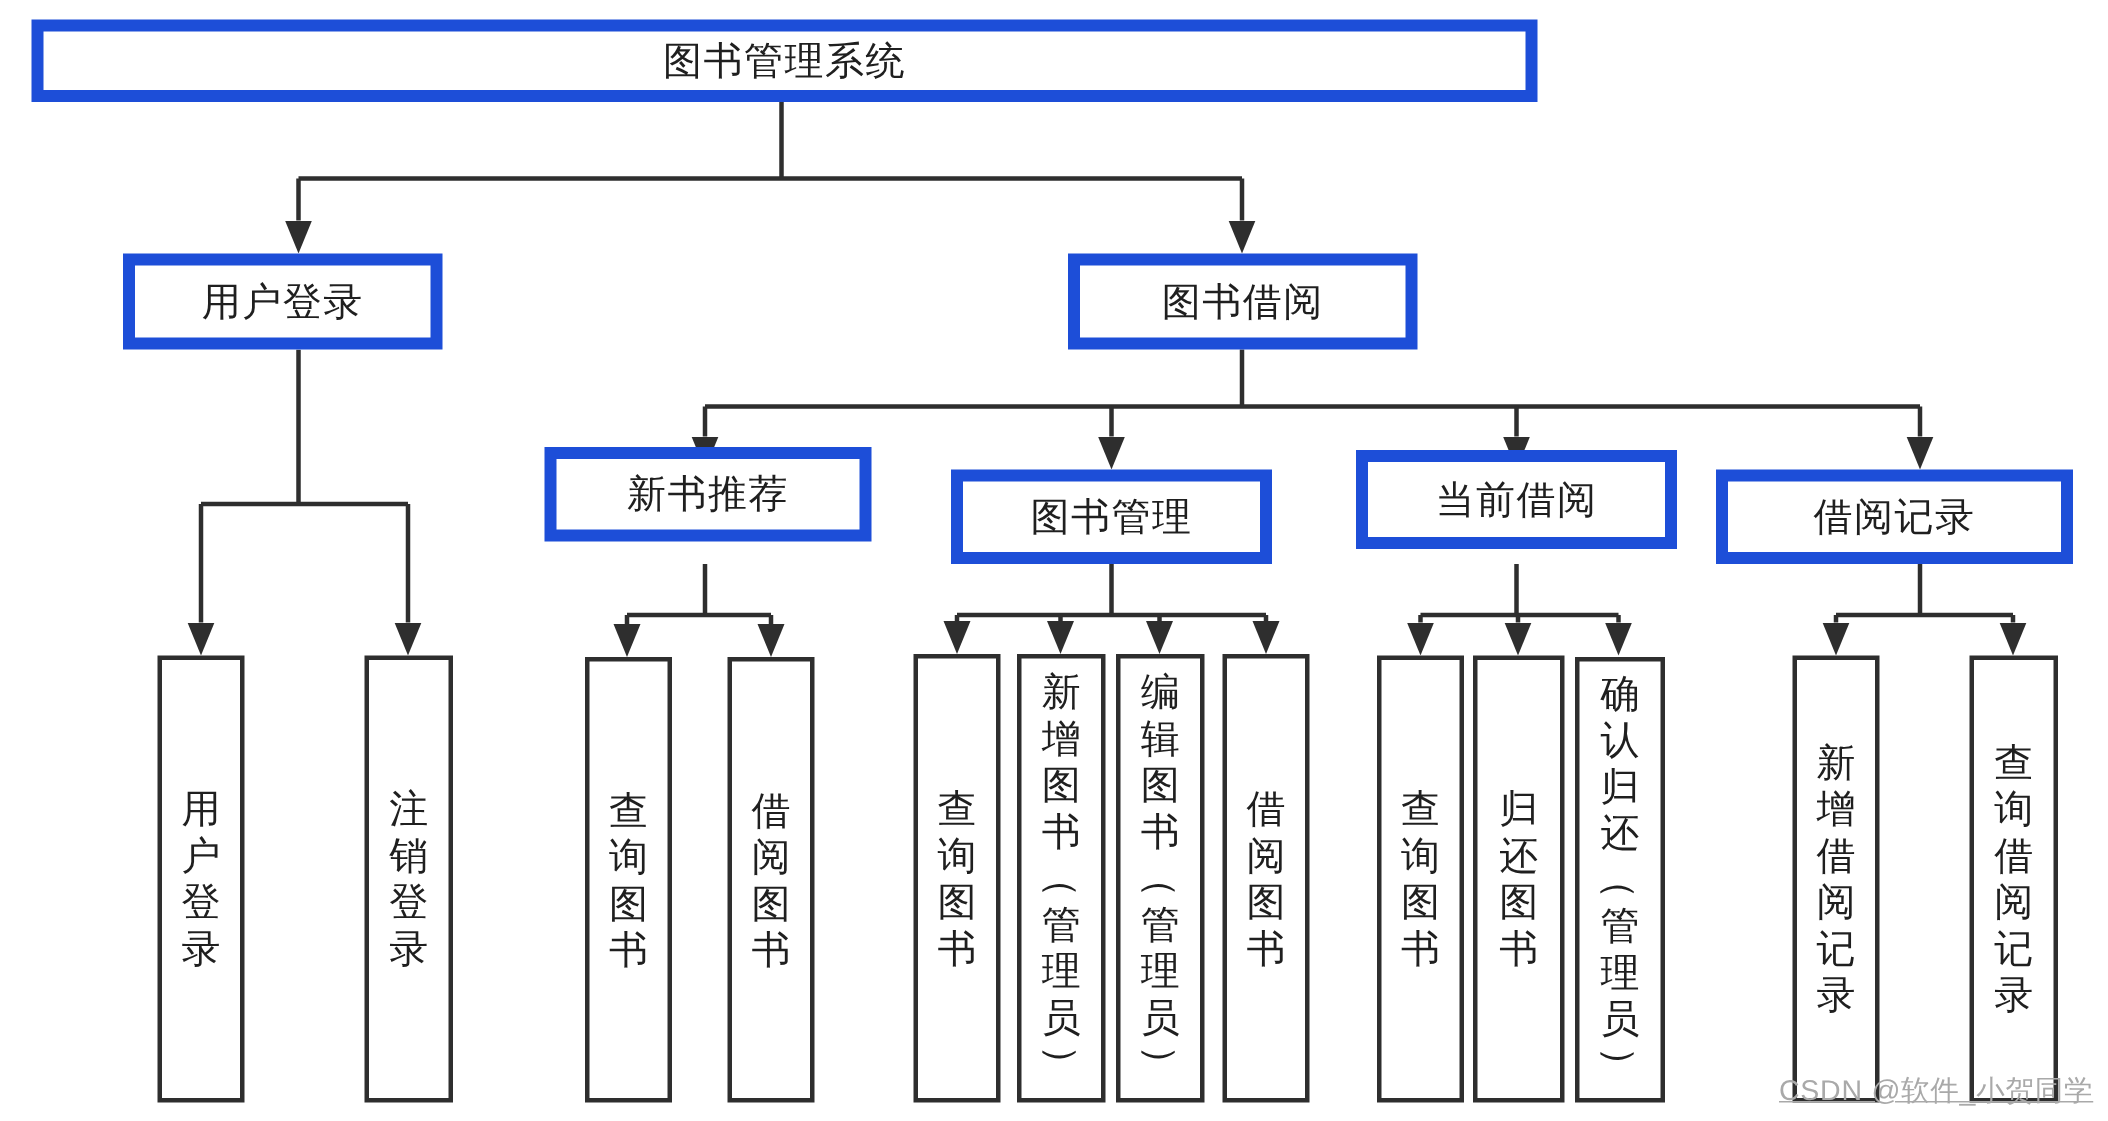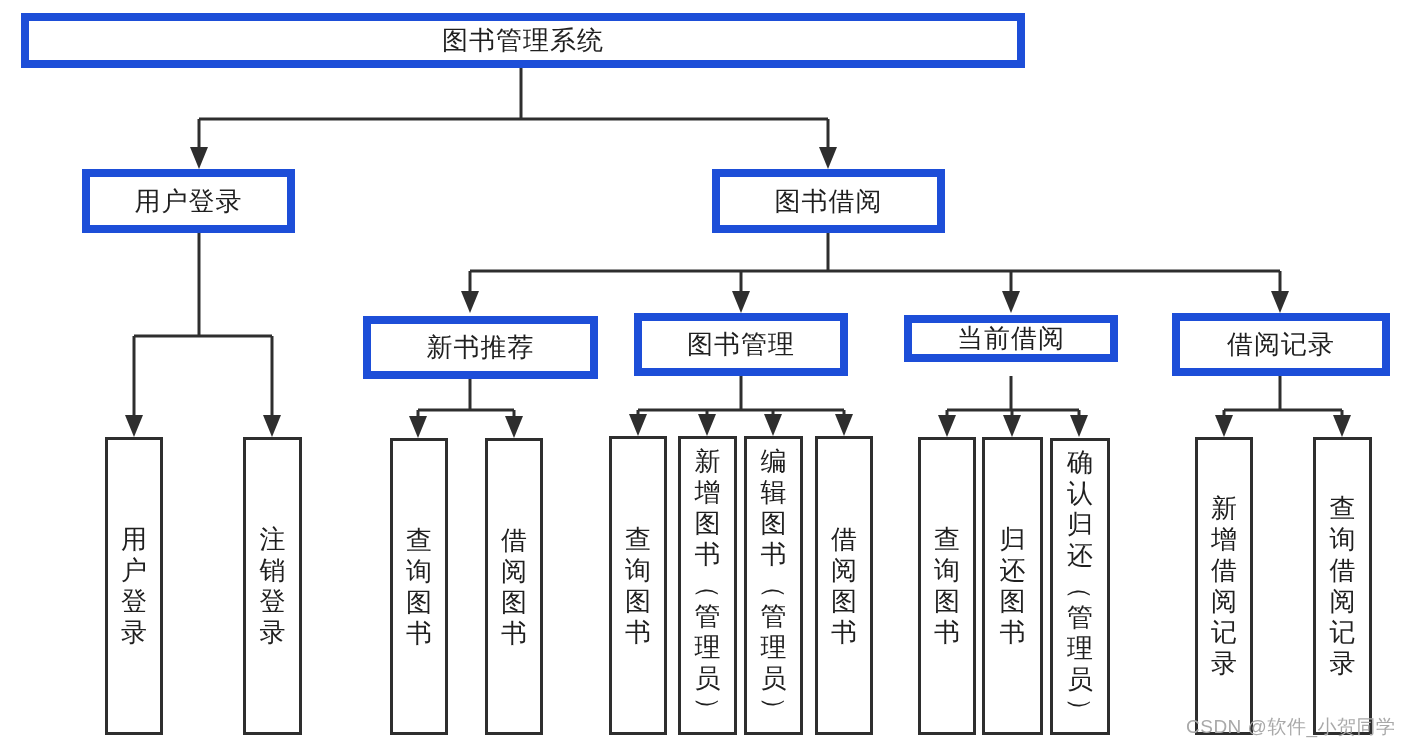--- a/index.html
+++ b/index.html
@@ -33,20 +33,21 @@
   .vchar{display:block;height:31px;line-height:31px;font-size:26px;text-align:center;}
   .vchar.rot{transform:rotate(90deg);}
   #watermark{
     position:absolute;
     left:1186px;top:714px;
     font-size:19px;
     color:#a9a9a9;
     letter-spacing:0.5px;
     white-space:nowrap;
     z-index:5;
+    text-decoration:underline;
   }
 </style>
 </head>
 <body>
 
 <div id="canvas">
 
   <svg id="connectors" viewBox="0 0 1405 747" xmlns="http://www.w3.org/2000/svg">
     <defs>
       <marker id="arrow" markerUnits="userSpaceOnUse" markerWidth="22" markerHeight="20" refX="0" refY="10" orient="auto">
@@ -101,30 +102,30 @@
     <span>图书管理系统</span>
   </div>
 
   <div class="node" style="left:82px;top:169px;width:213px;height:64px">
     <span>用户登录</span>
   </div>
   <div class="node" style="left:712px;top:169px;width:233px;height:64px">
     <span>图书借阅</span>
   </div>
 
-  <div class="node" style="left:363px;top:316px;width:235px;height:63px">
+  <div class="node" style="left:363px;top:298px;width:218px;height:63px">
     <span>新书推荐</span>
   </div>
   <div class="node" style="left:634px;top:313px;width:214px;height:63px">
     <span>图书管理</span>
   </div>
-  <div class="node" style="left:904px;top:315px;width:214px;height:47px">
+  <div class="node" style="left:904px;top:300px;width:214px;height:66px">
     <span>当前借阅</span>
   </div>
-  <div class="node" style="left:1172px;top:313px;width:218px;height:63px">
+  <div class="node" style="left:1144px;top:313px;width:238px;height:63px">
     <span>借阅记录</span>
   </div>
 
   <div class="vnode" style="left:105px;top:437px;width:58px;height:298px">
     <span class="vtext">
         <span class="vchar">用</span>
         <span class="vchar">户</span>
         <span class="vchar">登</span>
         <span class="vchar">录</span>
       </span>

